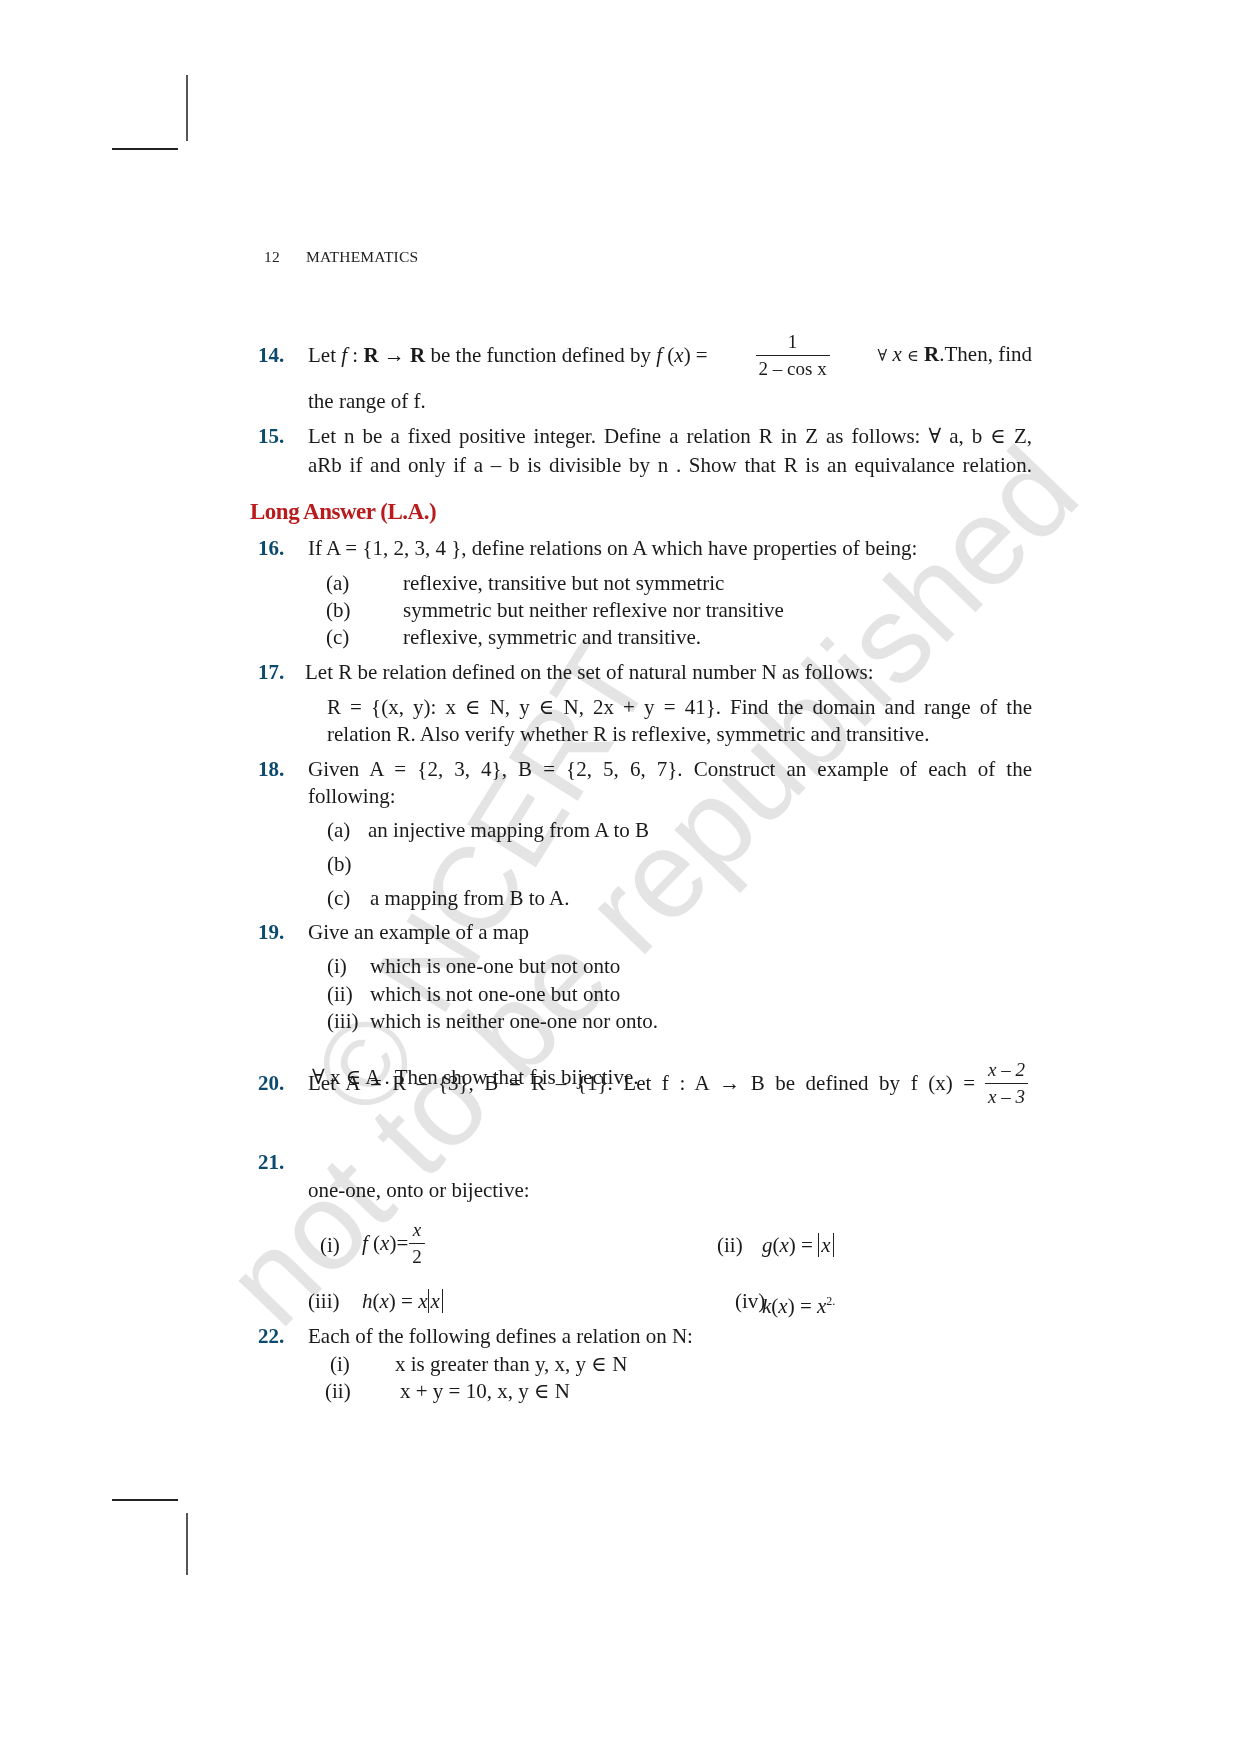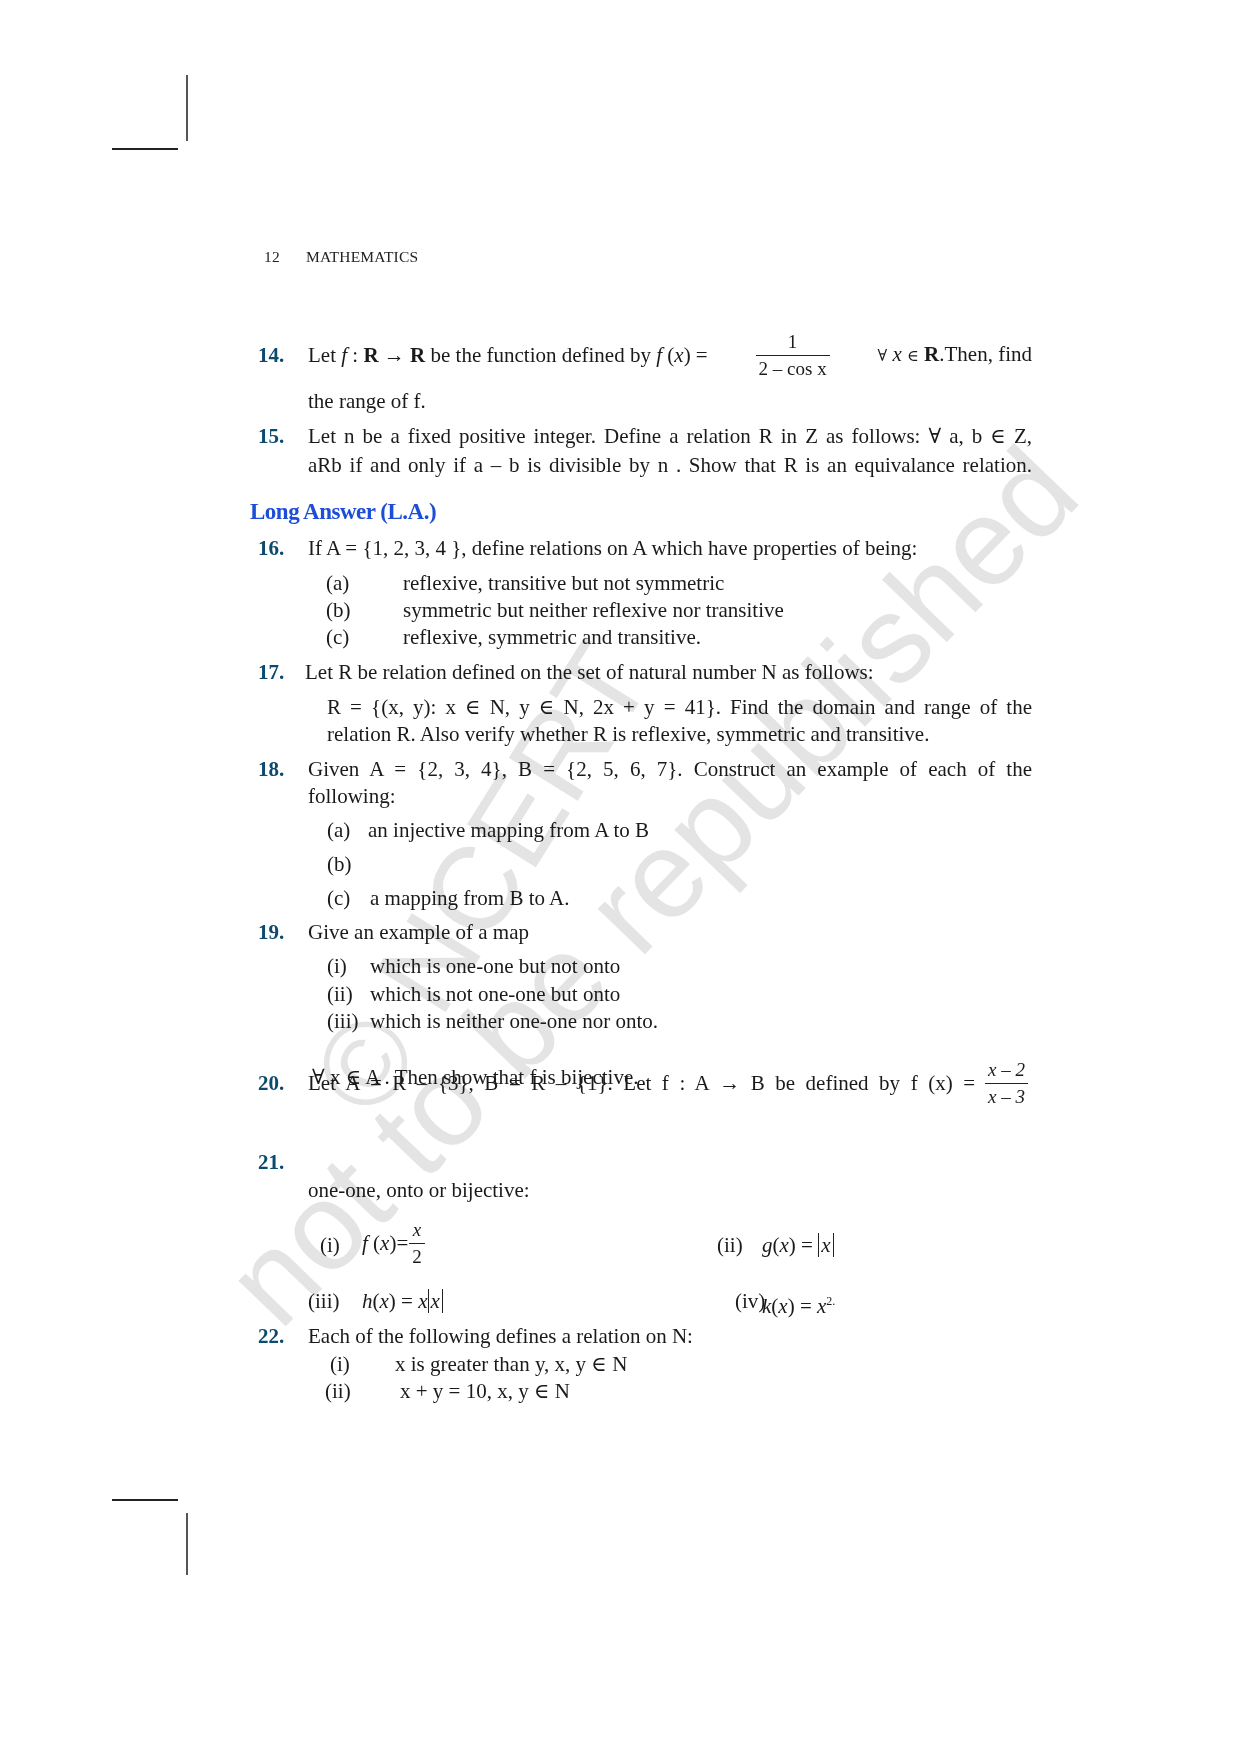--- a/index.html
+++ b/index.html
@@ -5,21 +5,21 @@
   html, body { margin: 0; padding: 0; background: #ffffff; }
   body { width: 1241px; height: 1754px; position: relative; overflow: hidden;
          font-family: "Liberation Serif", "DejaVu Serif", serif; color: #1a1a1a; }
   .abs { position: absolute; }
   .crop-v { position: absolute; width: 2px; background: #555; }
   .crop-h { position: absolute; height: 2px; background: #222; }
   .running-head { font-size: 15.5px; letter-spacing: 0.2px; color: #222; }
   .running-head .pg { margin-right: 26px; }
   .line { position: absolute; font-size: 21px; line-height: 26px; white-space: nowrap; }
   .qnum { position: absolute; font-size: 21px; font-weight: bold; color: #0c4a6e; line-height: 26px; }
-  .heading { position: absolute; font-size: 23px; font-weight: bold; color: #1d4ed8; letter-spacing: -0.5px; }
+  .heading { position: absolute; font-size: 23px; font-weight: bold; color: #b91c1c; letter-spacing: -0.5px; }
   .justify { text-align: justify; text-align-last: justify; white-space: normal; }
   i { font-style: italic; }
   b { font-weight: bold; }
   .frac { display: inline-flex; flex-direction: column; align-items: center; vertical-align: middle;
           font-size: 19px; line-height: 22px; margin: 0 4px; }
   .frac .num { padding: 0 3px 2px; }
   .frac .den { border-top: 1.3px solid #222; padding: 2px 3px 0; }
   .sym { font-size: 16px; }
   .watermark { position: absolute; left: 0; top: 0; width: 1241px; height: 1754px; pointer-events: none; }
   .wm-text { position: absolute; font-family: "Liberation Sans", "DejaVu Sans", sans-serif;

